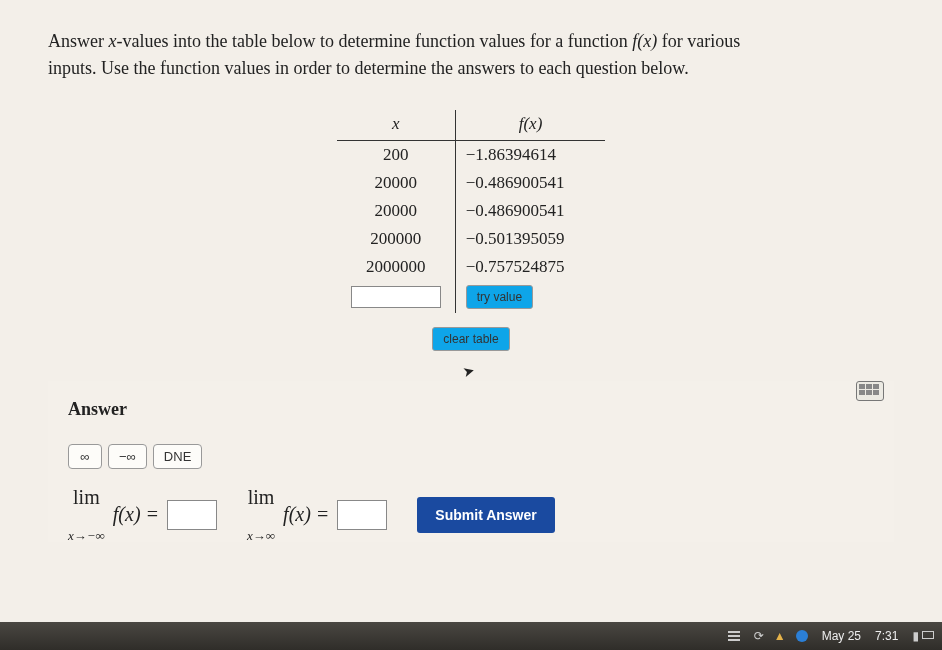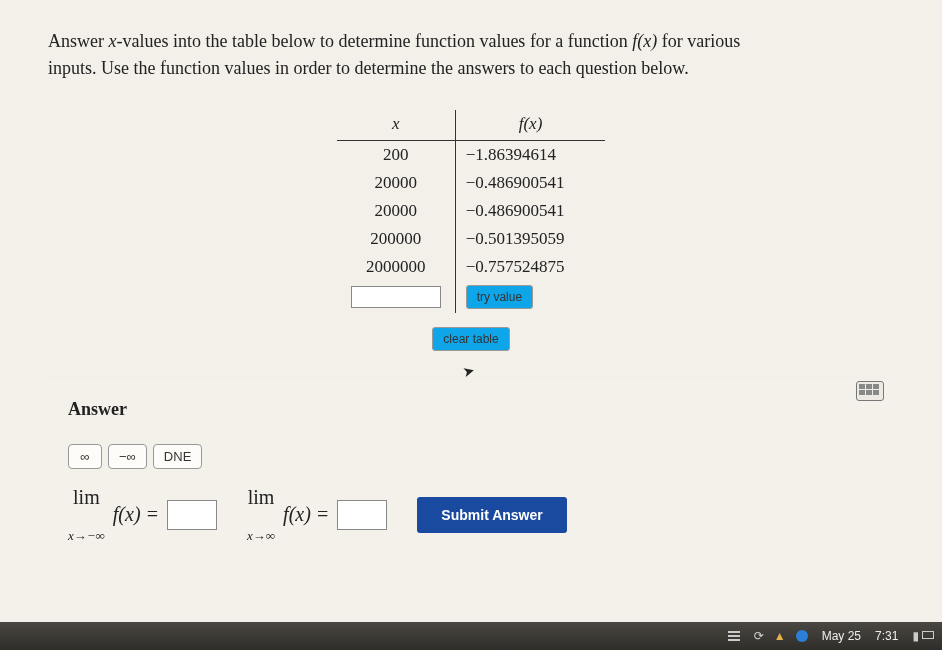--- a/index.html
+++ b/index.html
@@ -149,21 +149,21 @@
       height: 30px;
       border: 1px solid #888;
       background: #fff;
     }
     .submit-btn {
       font-family: Arial, sans-serif;
       background: #1a4aa0;
       color: #fff;
       border: none;
       border-radius: 3px;
-      padding: 10px 24px;
+      padding: 10px 18px;
       font-size: 14px;
       font-weight: bold;
       cursor: pointer;
     }
     
     .taskbar {
       position: absolute;
       left: 0; right: 0; bottom: 0;
       height: 28px;
       background: linear-gradient(#4a4742, #2f2d29);

